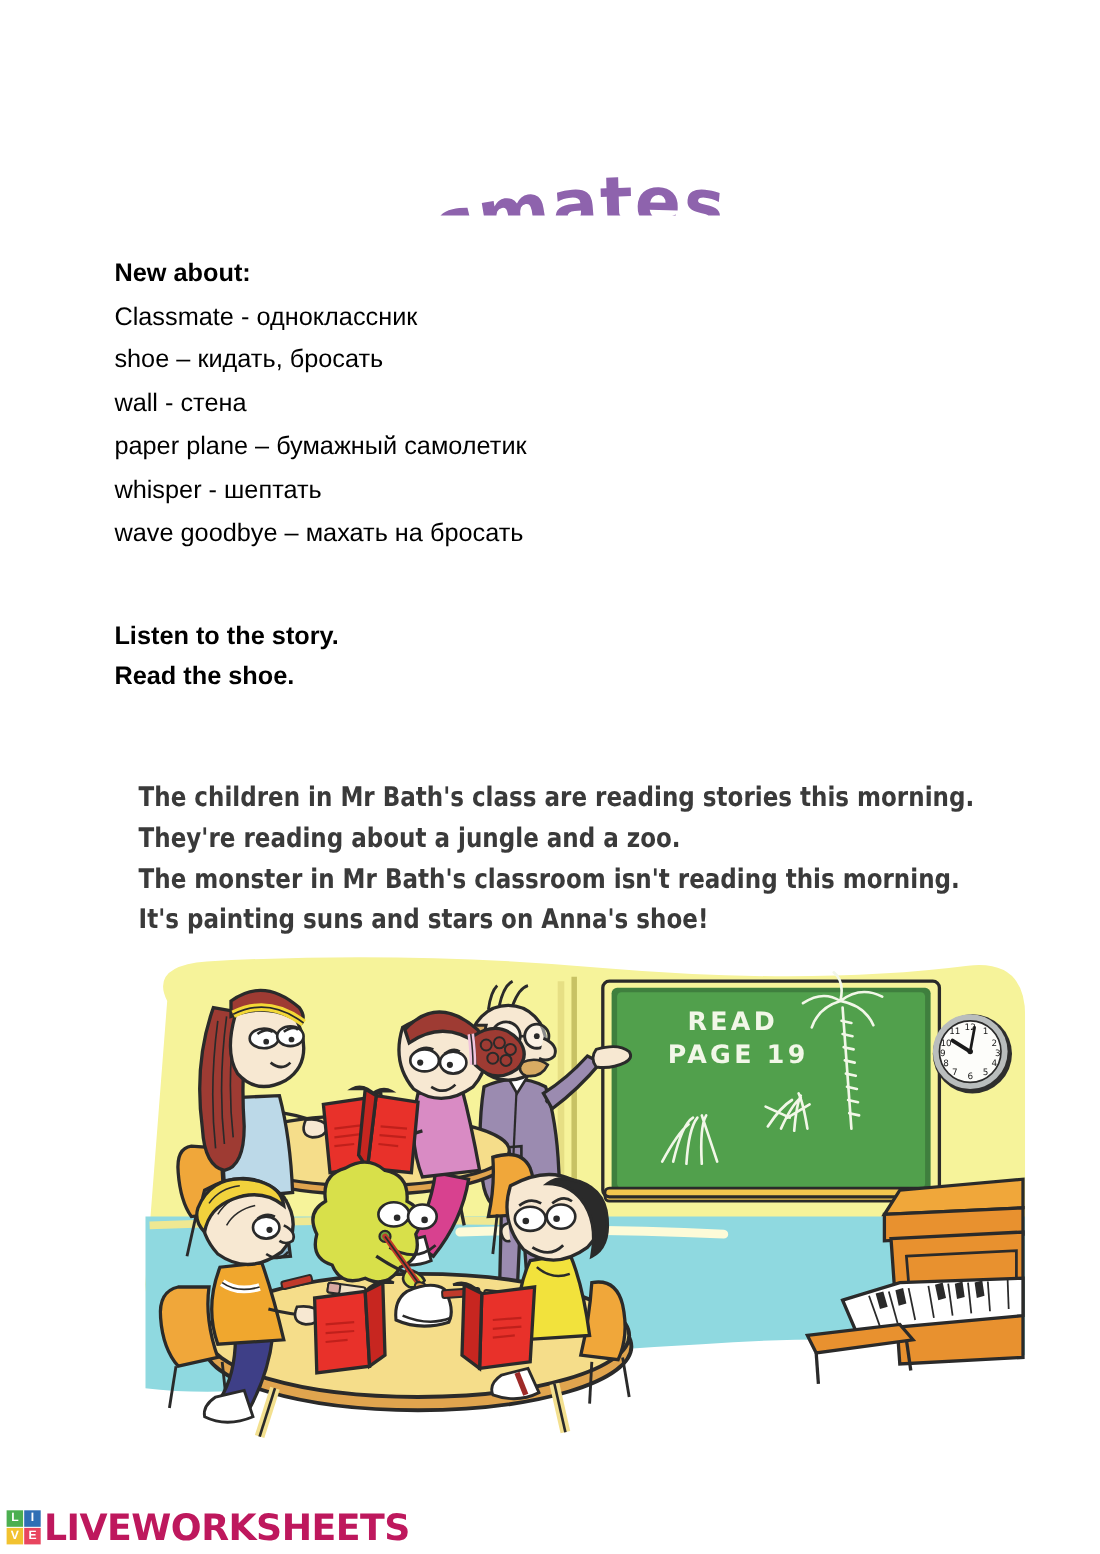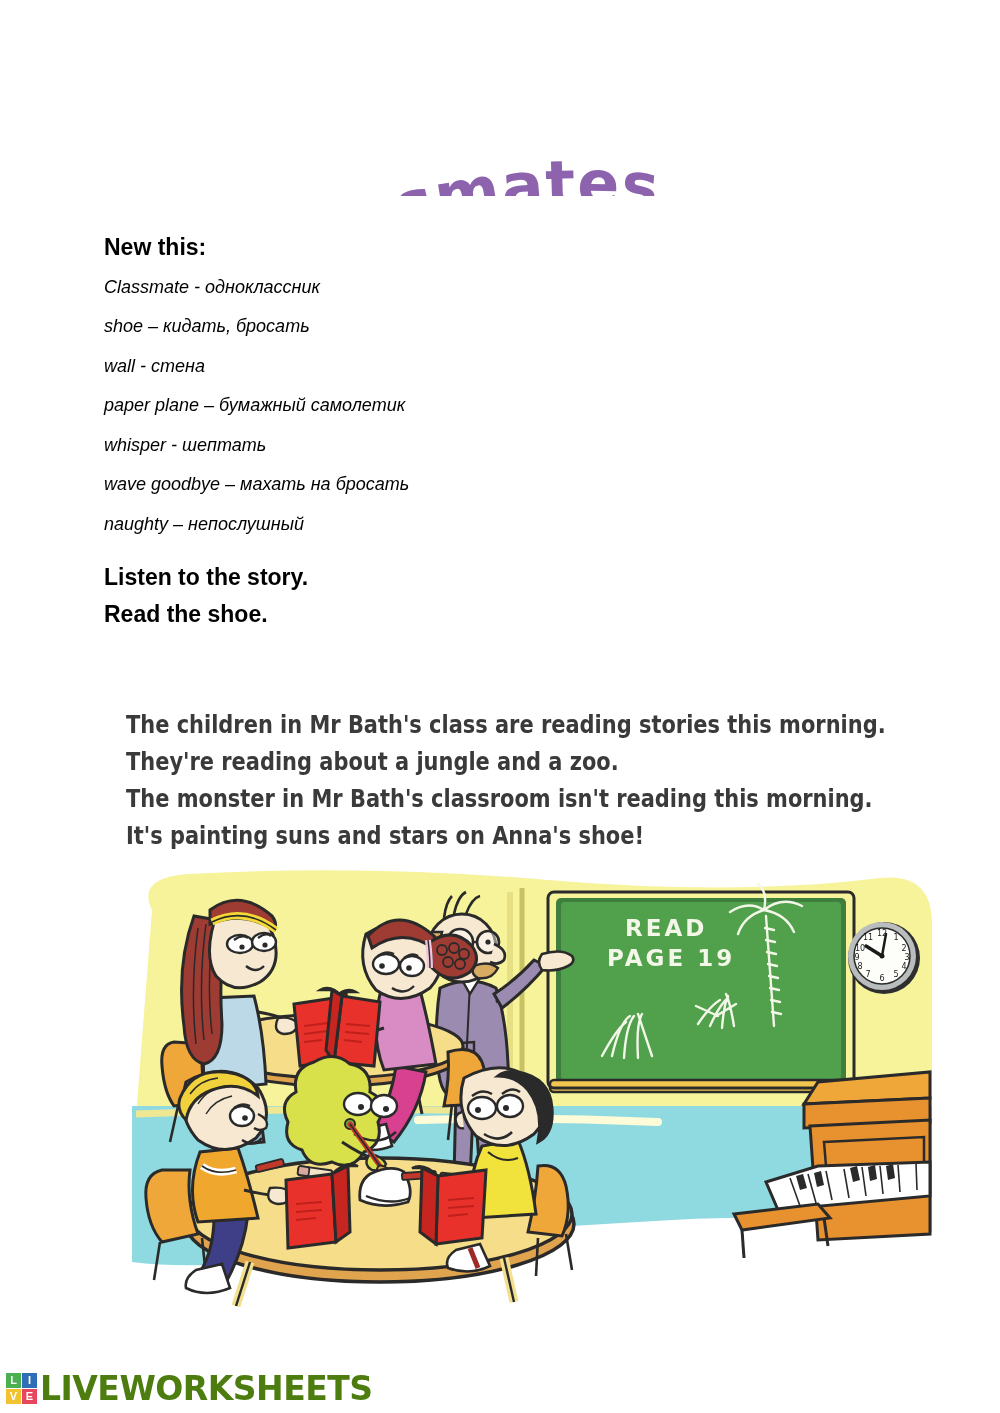--- a/index.html
+++ b/index.html
@@ -47,25 +47,24 @@
     left: 104px; top: 228px;
     width: 700px;
   }
   .vocab-heading {
     font-size: 23px;
     font-weight: bold;
     line-height: 39.5px;
     white-space: pre;
   }
   .vocab-line {
-    font-size: 18px;
+    font-size: 23px;
     font-weight: normal;
     line-height: 39.5px;
     white-space: pre;
-    font-style: italic;
   }
 
   
   #instructions-block {
     position: absolute;
     left: 104px; top: 559px;
     width: 700px;
   }
   .instruction-line {
     font-size: 23px;
@@ -124,21 +123,21 @@
     line-height: 1;
   }
   #logo-tile-l { background: #4caf50; }
   #logo-tile-i { background: #2f6fb5; }
   #logo-tile-v { background: #f2c230; }
   #logo-tile-e { background: #e8455f; }
   #logo-wordmark {
     font-family: "DejaVu Sans", sans-serif;
     font-size: 33px;
     font-weight: bold;
-    color: #4d7c0f;
+    color: #be185d;
     letter-spacing: -0.5px;
     line-height: 1;
   }
 </style>
 </head>
 <body>
 
 <div id="title-wrap">
   <svg id="title-svg" viewBox="0 0 1000 100" xmlns="http://www.w3.org/2000/svg">
     <defs>
@@ -151,28 +150,27 @@
     </text>
     <text class="title-fill">
       <textPath href="#title-arc" startOffset="0">
         <tspan>Classmates</tspan>
       </textPath>
     </text>
   </svg>
 </div>
 
 <div id="vocab-block">
-  <div class="vocab-heading">New this:</div>
+  <div class="vocab-heading">New about:</div>
   <div class="vocab-line">Classmate - одноклассник</div>
   <div class="vocab-line">shoe – кидать, бросать</div>
   <div class="vocab-line">wall - стена</div>
   <div class="vocab-line">paper plane – бумажный самолетик</div>
   <div class="vocab-line">whisper - шептать</div>
   <div class="vocab-line">wave goodbye – махать на бросать</div>
-  <div class="vocab-line">naughty – непослушный</div>
 </div>
 
 <div id="instructions-block">
   <div class="instruction-line">Listen to the story.</div>
   <div class="instruction-line">Read the shoe.</div>
 </div>
 
 <div id="story-block">
   <div class="story-line">The children in Mr Bath's class are reading stories this morning.</div>
   <div class="story-line">They're reading about a jungle and a zoo.</div>

